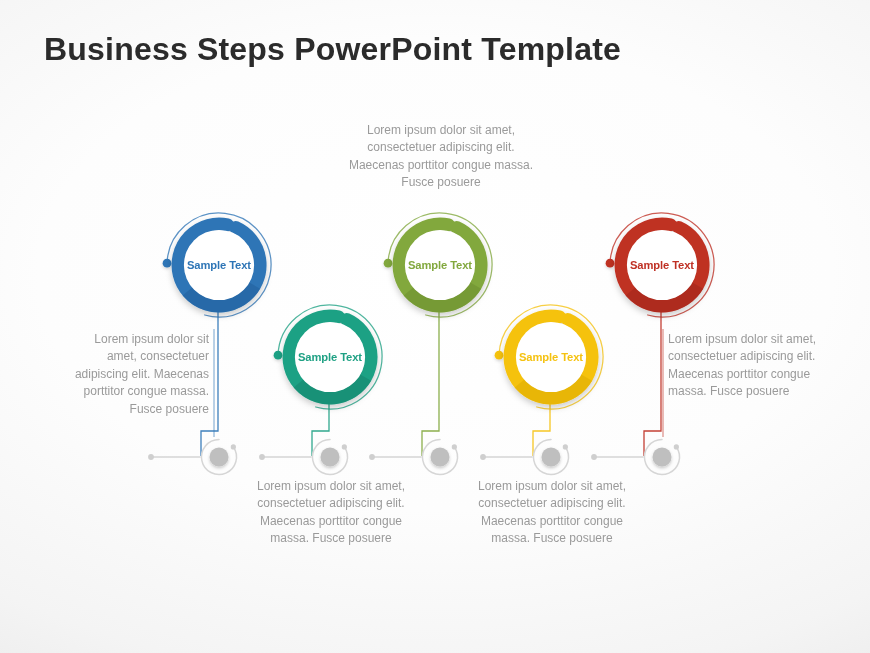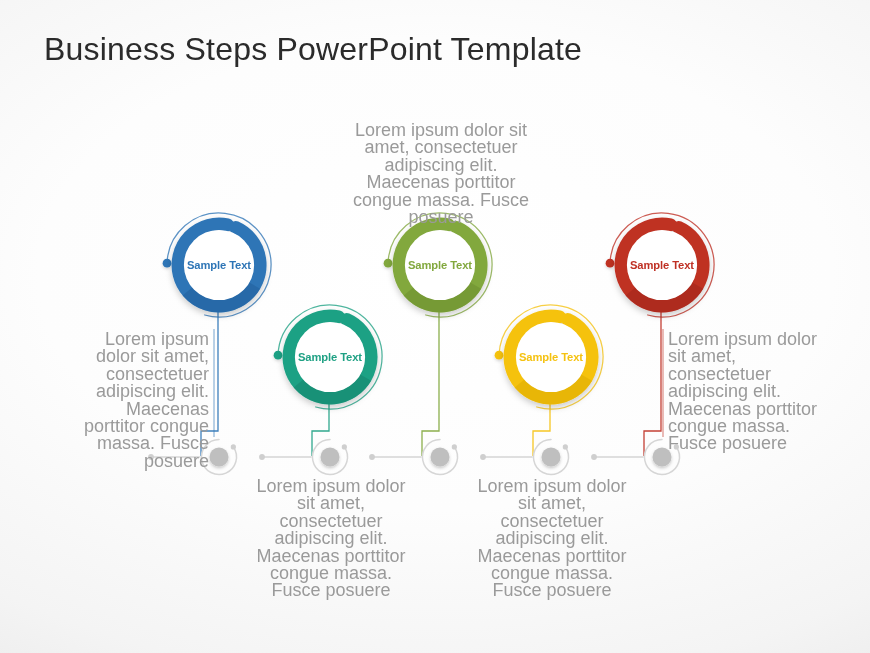--- a/index.html
+++ b/index.html
@@ -17,38 +17,38 @@
     width: 870px;
     height: 653px;
     background: radial-gradient(ellipse 120% 95% at 50% 42%, #ffffff 0%, #fdfdfd 38%, #f4f4f4 66%, #e7e7e7 88%, #dedede 100%);
   }
   
   #title {
     position: absolute;
     left: 44px;
     top: 31px;
     font-size: 32px;
-    font-weight: normal;
+    font-weight: bold;
     color: #2b2b2b;
     letter-spacing: 0.2px;
     white-space: nowrap;
     font-family: "Liberation Sans", sans-serif;
   }
   
   #diagram {
     position: absolute;
     left: 0;
     top: 0;
     width: 870px;
     height: 653px;
   }
   
   .txtblock {
     position: absolute;
-    font-size: 18px;
+    font-size: 12px;
     line-height: 17.4px;
     color: #9a9a9a;
     font-family: "Liberation Sans", sans-serif;
   }
   .txtblock.ta-right  { text-align: right; }
   .txtblock.ta-left   { text-align: left; }
   .txtblock.ta-center { text-align: center; }
 
   #txt-top    { left: 348px; top: 122px; width: 186px; text-align: center; }
   #txt-left   { left: 62px;  top: 331px; width: 147px; }

